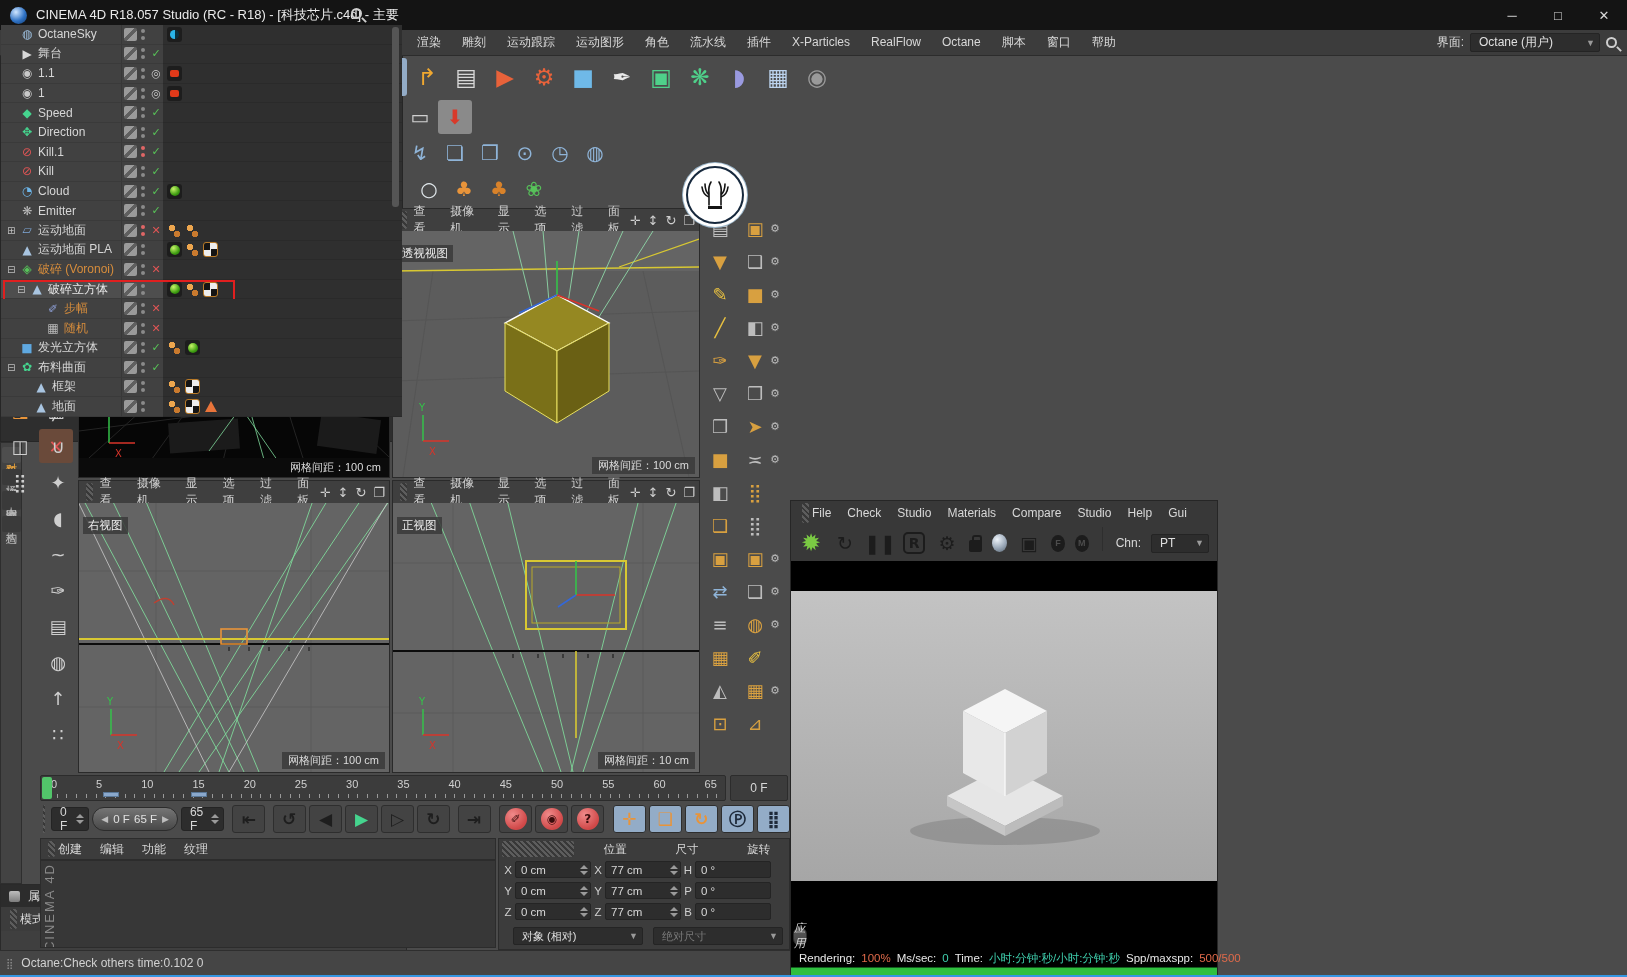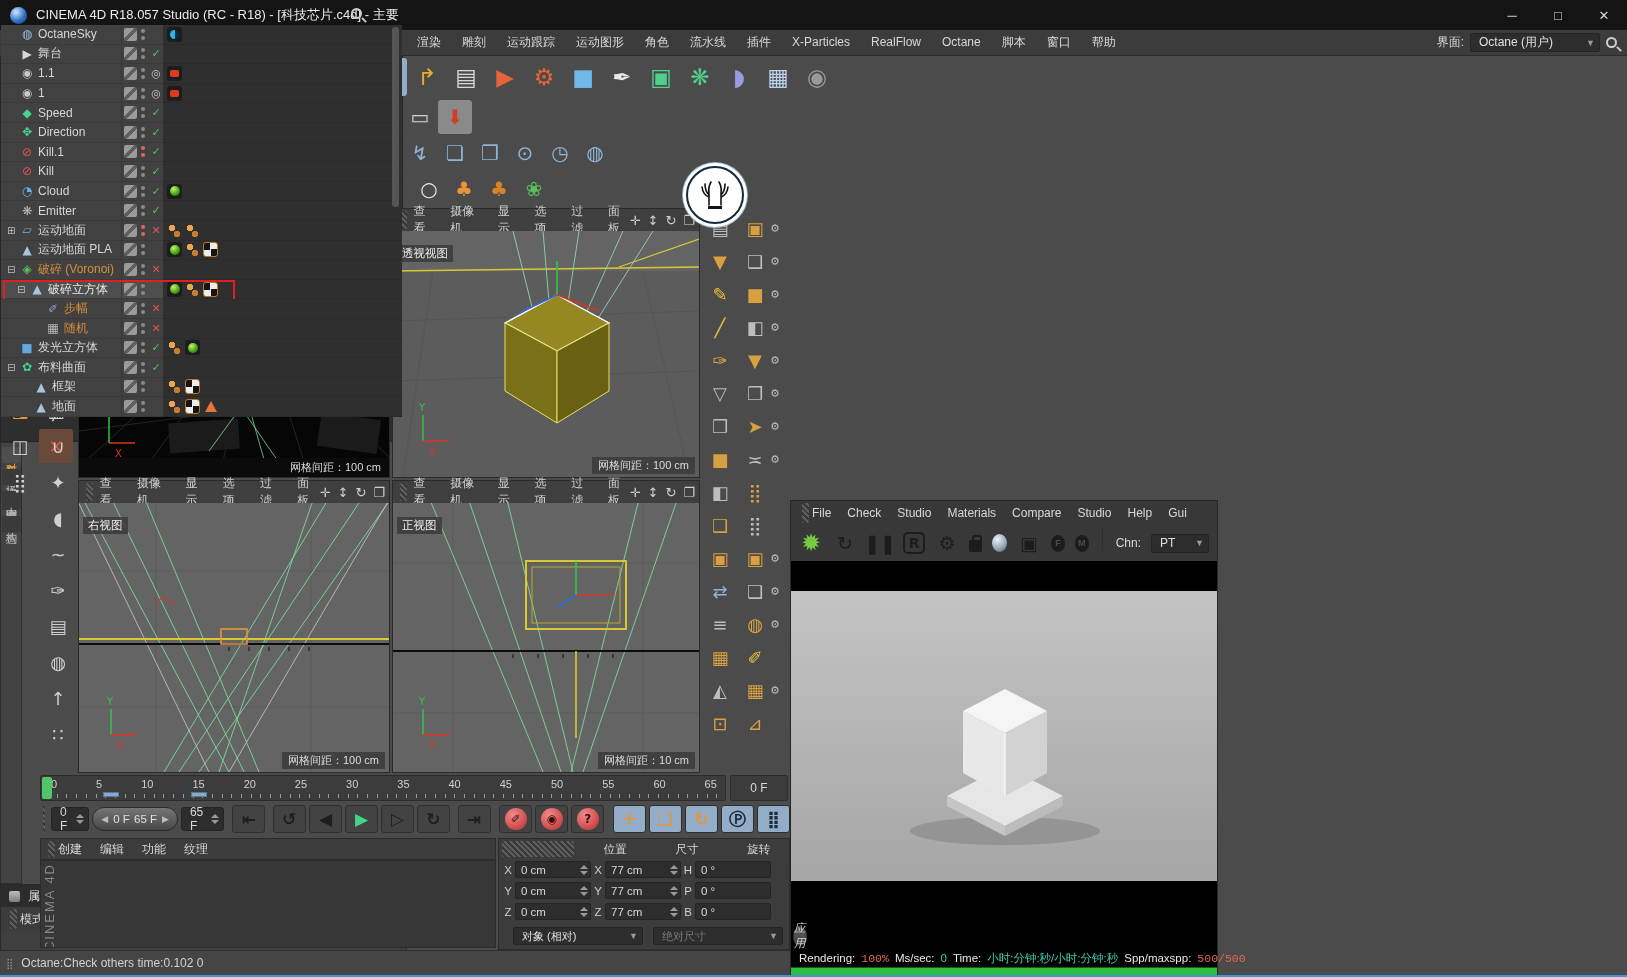--- a/index.html
+++ b/index.html
@@ -94,21 +94,21 @@
   #lv-tools{height:36px;display:flex;align-items:center;gap:10px;padding:0 8px;background:#383838;flex:none;}
   .lvico{min-width:24px;height:26px;display:flex;align-items:center;justify-content:center;font-family:"DejaVu Sans",sans-serif;font-size:19px;color:#1c1c1c;}
   .i-ball{width:18px;height:18px;border-radius:50%;background:radial-gradient(circle at 35% 30%,#eef4fa,#9aa8b8 55%,#57636f);}
   .pin{width:17px;height:17px;border-radius:50%;background:#1c1c1c;color:#4c4c4c;display:flex;align-items:center;justify-content:center;font-size:9px;font-weight:bold;}
   #lv-stats{height:18px;background:#000;color:#cf4115;font-size:11px;display:flex;align-items:center;padding:0 6px;white-space:nowrap;flex:none;}
   #lv-black1{height:30px;background:#000;flex:none;}
   #lv-img{height:290px;background:linear-gradient(#c3c3c3,#a6a6a6);position:relative;flex:none;overflow:hidden;}
   #lv-black2{flex:1;background:#000;}
   .teal{color:#3fd0ae;}
   #lv-render{position:absolute;left:0;top:448px;width:100%;height:18px;background:#000;display:flex;align-items:center;gap:6px;padding:0 8px;font-size:11.5px;color:#e8e8e8;white-space:nowrap;}
-  .salmon{color:#e06a4a;font-family:Liberation Mono, monospace;}
+  .salmon{color:#e06a4a;}
   #lv-progress{position:absolute;left:0;top:466px;width:100%;height:8px;background:#2fbf3f;border-top:1px solid #115f1d;}
 
   
   #ruler{left:40px;top:775px;width:686px;height:26px;background:#3c3c3c;border:1px solid #2c2c2c;border-radius:2px;position:absolute;}
   #ruler .ticks{position:absolute;left:10px;right:8px;top:2px;display:flex;justify-content:space-between;color:#d0d0d0;font-size:11px;}
   #ruler .minor{position:absolute;left:6px;right:6px;bottom:2px;height:4px;background:repeating-linear-gradient(90deg,#9a9a9a 0 1px,transparent 1px 9.7px);}
   #playhead{position:absolute;left:1px;top:1px;width:10px;height:22px;background:#52c56a;border-radius:2px;}
   .tmarker{position:absolute;height:5px;width:16px;background:#8aa8cc;bottom:3px;border:1px solid #5a7898;}
   #framebox{left:730px;top:775px;width:58px;height:26px;position:absolute;background:#3c3c3c;border:1px solid #2c2c2c;border-radius:2px;display:flex;align-items:center;justify-content:center;color:#d8d8d8;}
 

